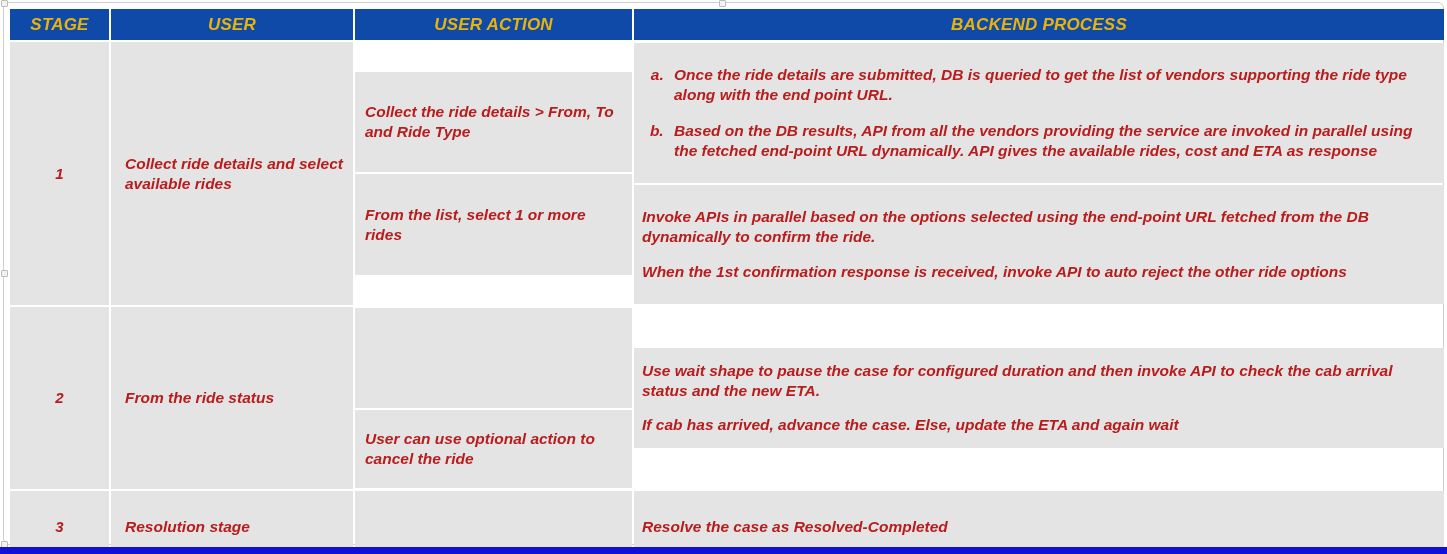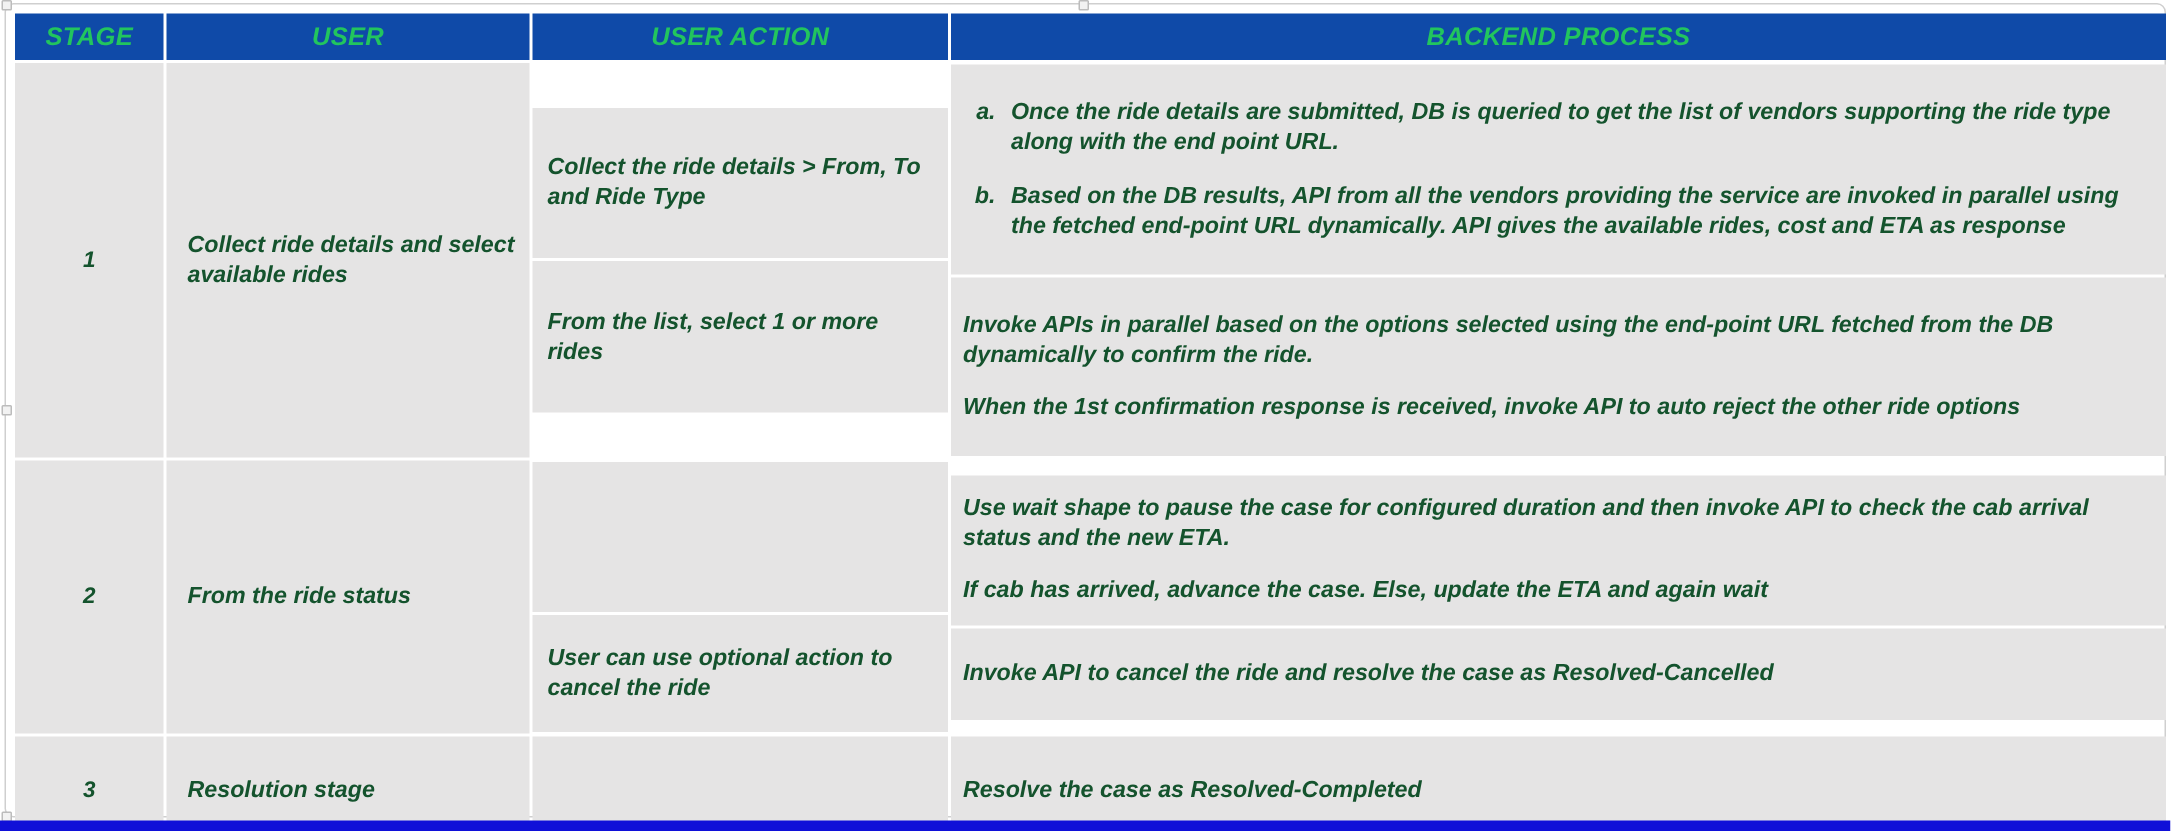--- a/index.html
+++ b/index.html
@@ -64,41 +64,41 @@
   }
   table.matrix th,
   table.matrix td {
     padding: 0;
     vertical-align: middle;
     box-sizing: border-box;
   }
 
   thead th {
     background: #0F4AA8;
-    color: #22c55e;
+    color: #eab308;
     height: 31px;
     font-style: italic;
     font-weight: bold;
     font-size: 17px;
     letter-spacing: 0.2px;
     text-align: center;
   }
 
   tbody td {
     background: #E5E4E4;
     color: #000000;
   }
 
   .cell-pad {
     padding: 6px 10px;
     font-style: italic;
     font-weight: bold;
     font-size: 15.5px;
     line-height: 1.28;
-    color: #14532d;
+    color: #b91c1c;
   }
 
   .stage-cell .cell-pad {
     text-align: center;
     font-size: 15px;
   }
 
   .name-cell .cell-pad {
     padding-left: 14px;
   }
@@ -263,25 +263,20 @@
           <table class="sub">
             <tbody>
                 <tr style="height:100px;">
               <td class="backend-cell">
                 <div class="cell-pad">
                   <p class="para">Use wait shape to pause the case for configured duration and then invoke API to check the cab arrival status and the new ETA.</p>
                   <p class="para">If cab has arrived, advance the case. Else, update the ETA and again wait</p>
                 </div>
               </td>
             </tr>
-            <tr style="height:61px;">
-              <td class="backend-cell">
-                <div class="cell-pad">Invoke API to cancel the ride and resolve the case as Resolved-Cancelled</div>
-              </td>
-            </tr>
           </tbody>
             </table>
         </td>
       </tr>
 
       <tr style="height:72px;">
         <td class="stage-cell">
           <div class="cell-pad">3</div>
         </td>
         <td class="name-cell">

